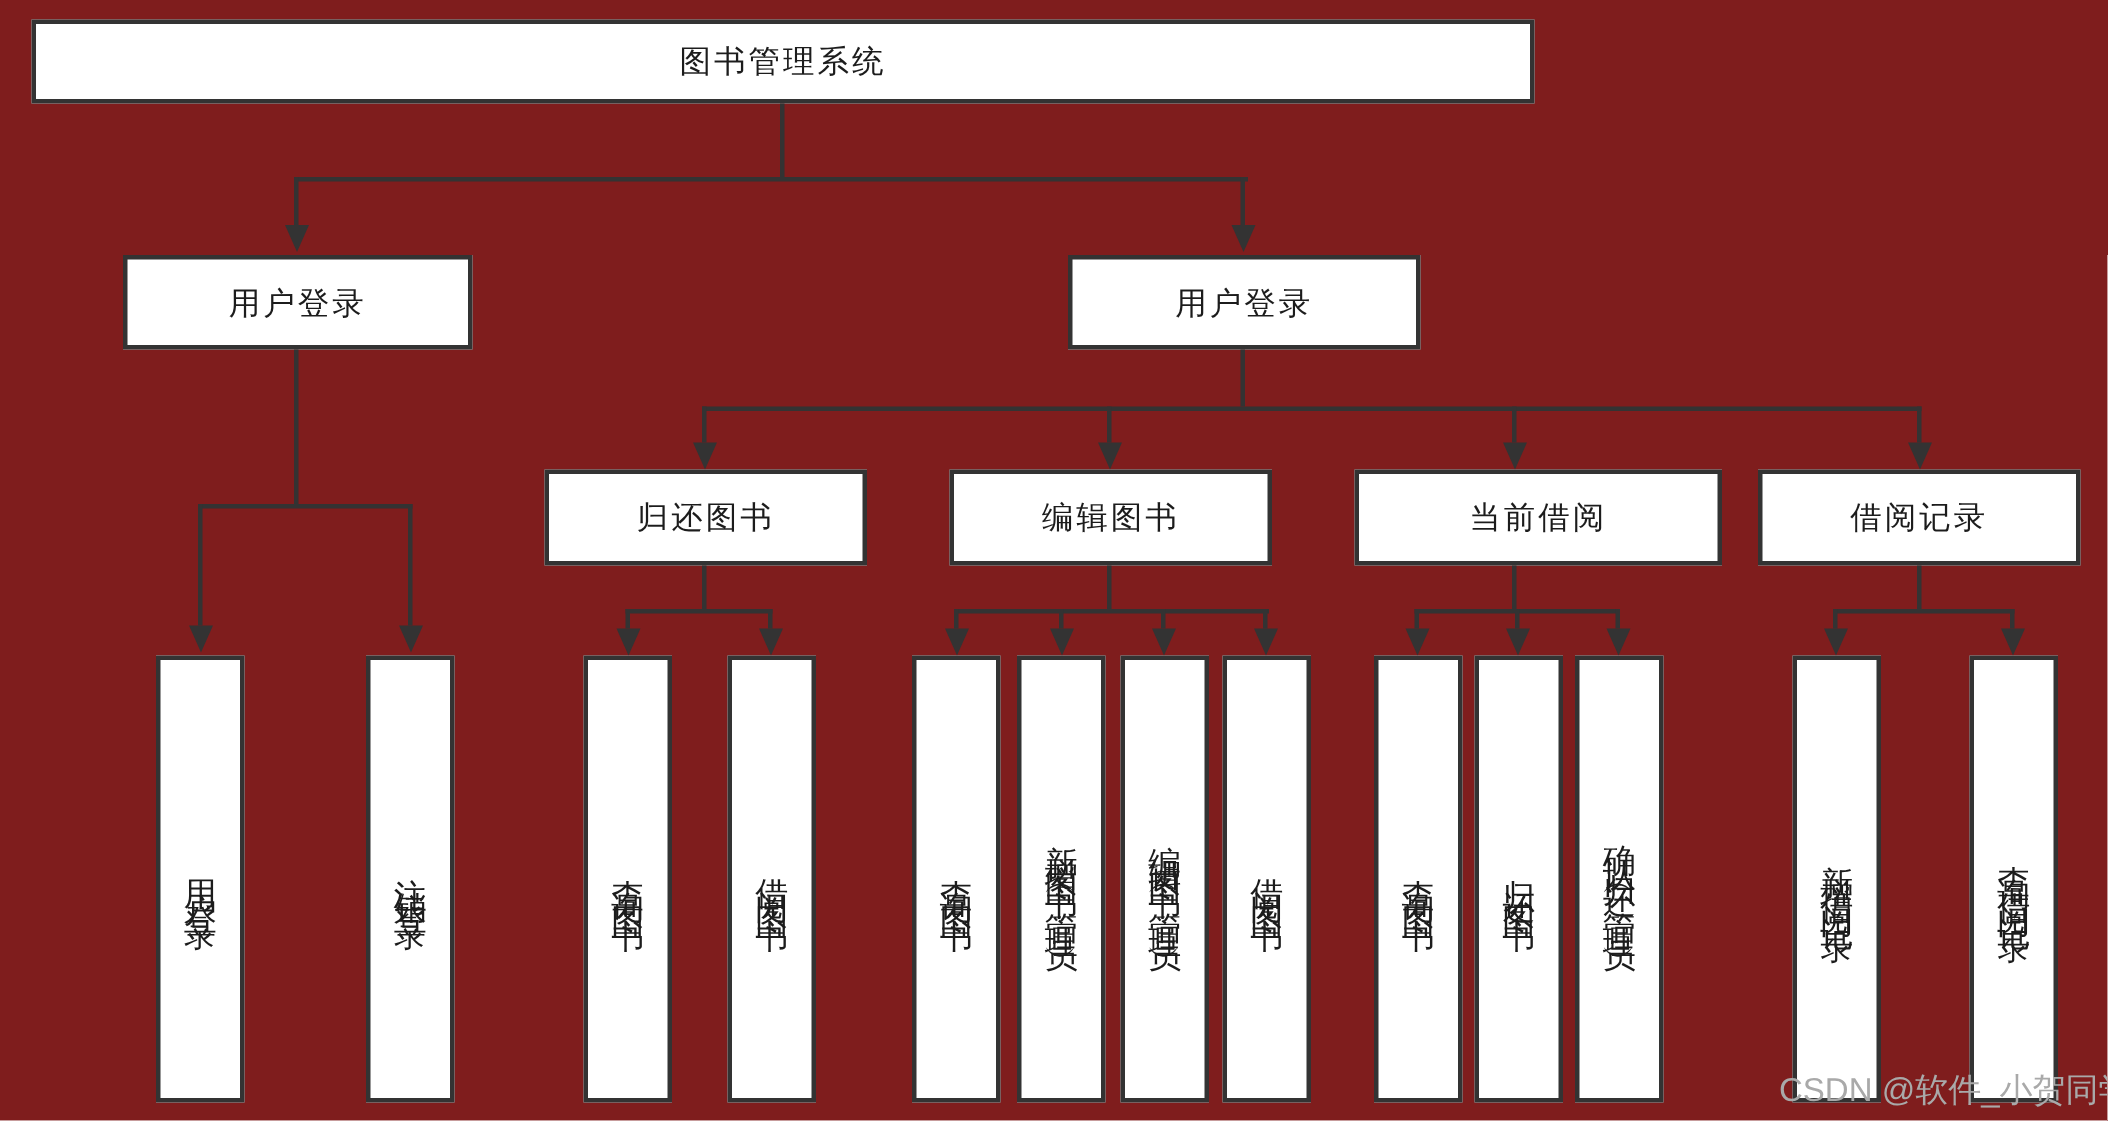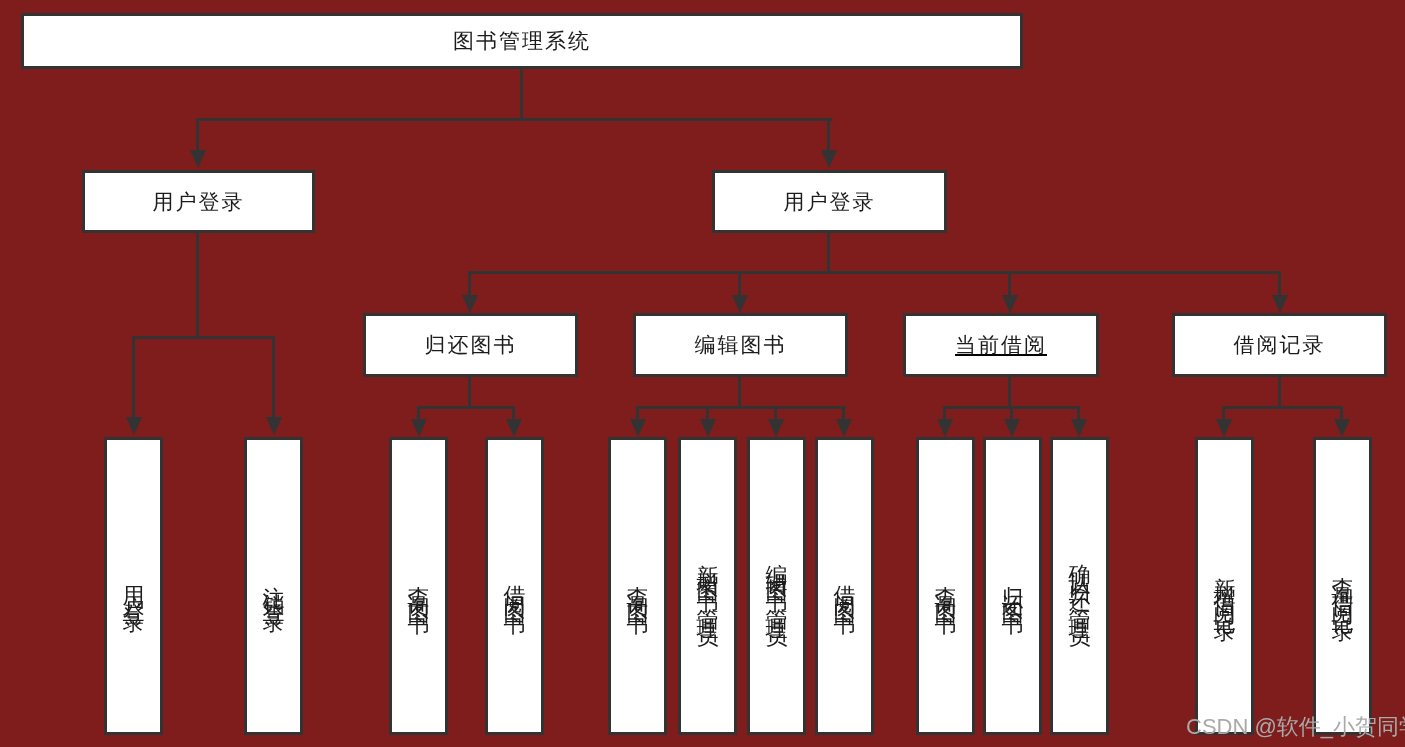--- a/index.html
+++ b/index.html
@@ -72,21 +72,21 @@
   <div class="box" style="left:712px; top:170px; width:235px; height:63px;">
     <span class="hlabel">用户登录</span>
   </div>
 
   <div class="box" style="left:363px; top:313px; width:215px; height:64px;">
     <span class="hlabel">归还图书</span>
   </div>
   <div class="box" style="left:633px; top:313px; width:215px; height:64px;">
     <span class="hlabel">编辑图书</span>
   </div>
-  <div class="box" style="left:903px; top:313px; width:196px; height:64px;text-decoration:underline;">
+  <div class="box" style="left:903px; top:313px; width:245px; height:64px;">
     <span class="hlabel">当前借阅</span>
   </div>
   <div class="box" style="left:1172px; top:313px; width:215px; height:64px;">
     <span class="hlabel">借阅记录</span>
   </div>
 
   <div class="box" style="left:104px; top:437px; width:59px; height:298px;">
     <span class="vlabel">用户登录</span>
   </div>
   <div class="box" style="left:244px; top:437px; width:59px; height:298px;">

